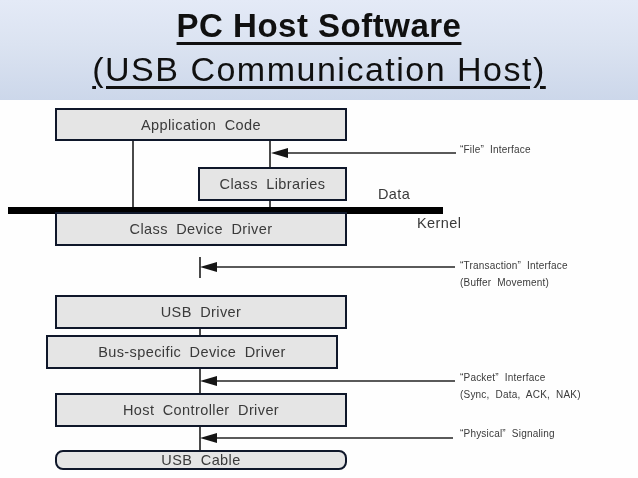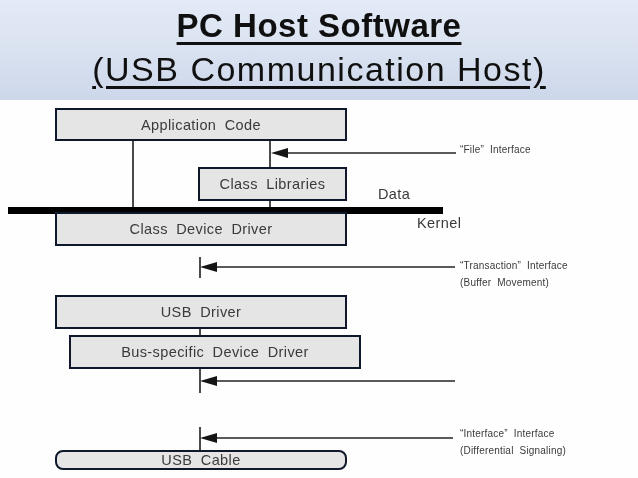--- a/index.html
+++ b/index.html
@@ -48,21 +48,21 @@
   .iface {
     position:absolute; left:460px; font-size:10px; color:#3a3a3a;
     line-height:17px; letter-spacing:0.2px; word-spacing:3px; white-space:nowrap;
   }
 
   
   .b-app   { left:55px;  top:108px; width:288px; height:29px; }
   .b-lib   { left:198px; top:167px; width:145px; height:30px; }
   .b-cdd   { left:55px;  top:212px; width:288px; height:30px; }
   .b-usbd  { left:55px;  top:295px; width:288px; height:30px; }
-  .b-bus   { left:69px;  top:335px; width:288px; height:30px; }
+  .b-bus   { left:46px;  top:335px; width:288px; height:30px; }
   .b-hcd   { left:55px;  top:393px; width:288px; height:30px; }
   .b-cable { left:55px;  top:450px; width:288px; height:16px;border-radius:8px; }
 
   
   .v1 { left:132px; top:141px; height:82px; }
   .v2 { left:269px; top:141px; height:26px; }
   .v3 { left:269px; top:201px; height:22px; }
   .v4 { left:199px; top:257px; height:21px; }
   .v5 { left:199px; top:312px; height:23px; }
   .v6 { left:199px; top:369px; height:24px; }
@@ -123,31 +123,35 @@
     </div>
   <div class="dbox b-cdd">
       <span>Class Device Driver</span>
     </div>
   <div class="dbox b-usbd">
       <span>USB Driver</span>
     </div>
   <div class="dbox b-bus">
       <span>Bus-specific Device Driver</span>
     </div>
+  <div class="dbox b-hcd">
+      <span>Host Controller Driver</span>
+    </div>
   <div class="dbox b-cable">
       <span>USB Cable</span>
     </div>
 
   <div class="iface if1">
     <div>“File” Interface</div>
   </div>
   <div class="iface if2">
     <div>“Transaction” Interface</div>
     <div>(Buffer Movement)</div>
   </div>
   <div class="iface if3">
+    <div>“Packet” Interface</div>
+    <div>(Sync, Data, ACK, NAK)</div>
   </div>
   <div class="iface if4">
-    <div>“Interface” Interface</div>
-    <div>(Differential Signaling)</div>
+    <div>“Physical” Signaling</div>
   </div>
 
 </div>
 
 </body></html>

